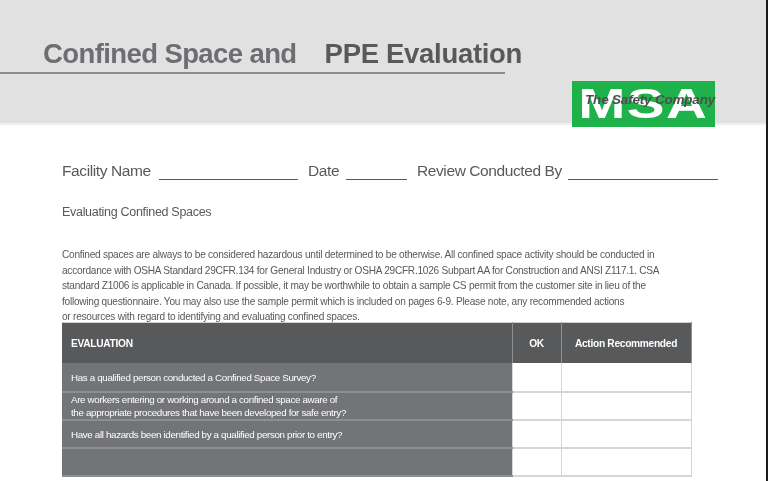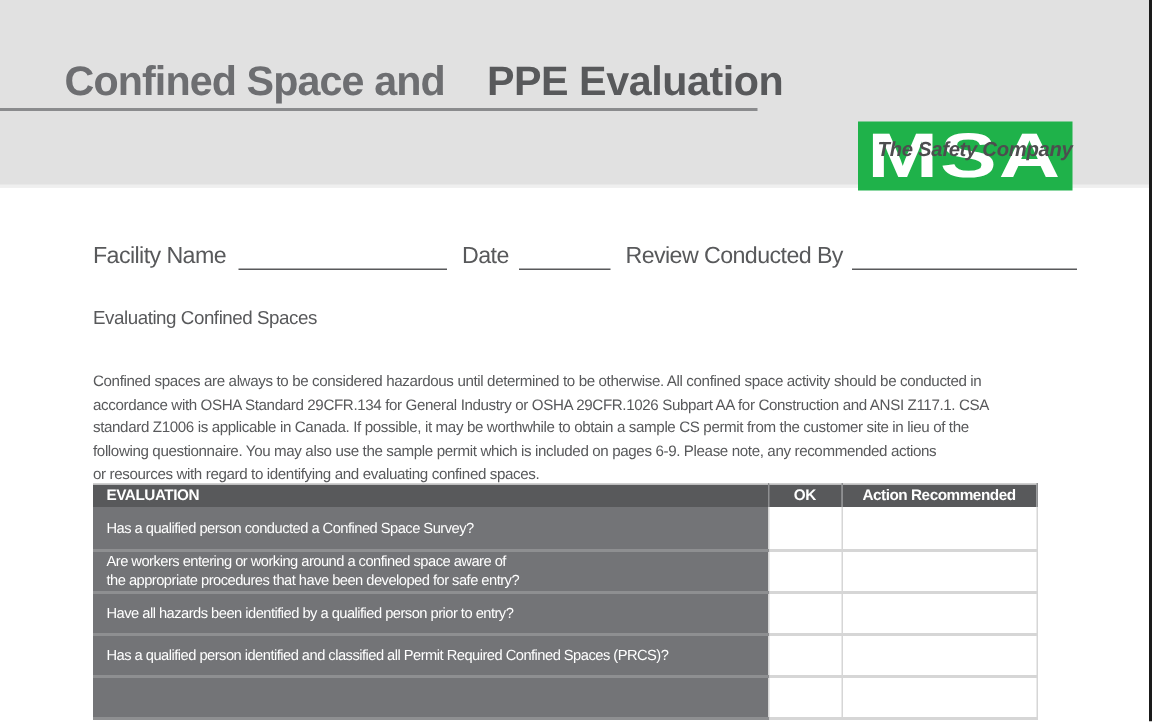--- a/index.html
+++ b/index.html
@@ -52,21 +52,21 @@
       position: absolute; left: 62px; top: 235px; width: 650px;
       font-size: 10.1px; line-height: 15.5px; color: #58595b; letter-spacing: -0.25px; margin-top: 12px;
     }
     .intro div { white-space: nowrap; }
     table.eval {
       position: absolute; left: 62px; top: 322px; border-collapse: collapse;
       table-layout: fixed; width: 629px;
     }
     table.eval th {
       background: #58595b; color: #ffffff; font-size: 10.2px; font-weight: bold;
-      text-align: left; height: 15px; padding: 0 0 0 9px; letter-spacing: -0.3px;
+      text-align: left; height: 40px; padding: 0 0 0 9px; letter-spacing: -0.3px;
       border-right: 1px solid #8e8f91; border-top: 1px solid #d0d0d0;
     }
     table.eval th.center { text-align: center; padding: 0; }
     table.eval td {
       font-size: 9.8px; color: #ffffff; letter-spacing: -0.35px; line-height: 13px;
       border-bottom: 2px solid #d6d6d6; border-right: 1px solid #d6d6d6;
     }
     table.eval td.q { background: #737477; padding: 0 0 0 9px; border-bottom-color: #8e8f91; }
     table.eval td.blank { background: #ffffff; }
   </style>
@@ -130,23 +130,18 @@
         </td>
       <td class="blank"></td>
       <td class="blank"></td>
     </tr>
     <tr style="height:28px">
       <td class="q"><span>Have all hazards been identified by a qualified person prior to entry?</span></td>
       <td class="blank"></td>
       <td class="blank"></td>
     </tr>
     <tr style="height:28px">
-      <td class="q"><span>Has a qualified person identified and classified all Permit Required Confined Spaces (PRCS)?</span></td>
-      <td class="blank"></td>
-      <td class="blank"></td>
-    </tr>
-    <tr style="height:28px">
       <td class="q"><span></span></td>
       <td class="blank"></td>
       <td class="blank"></td>
     </tr>
   </tbody>
 </table>
 
 </body></html>

